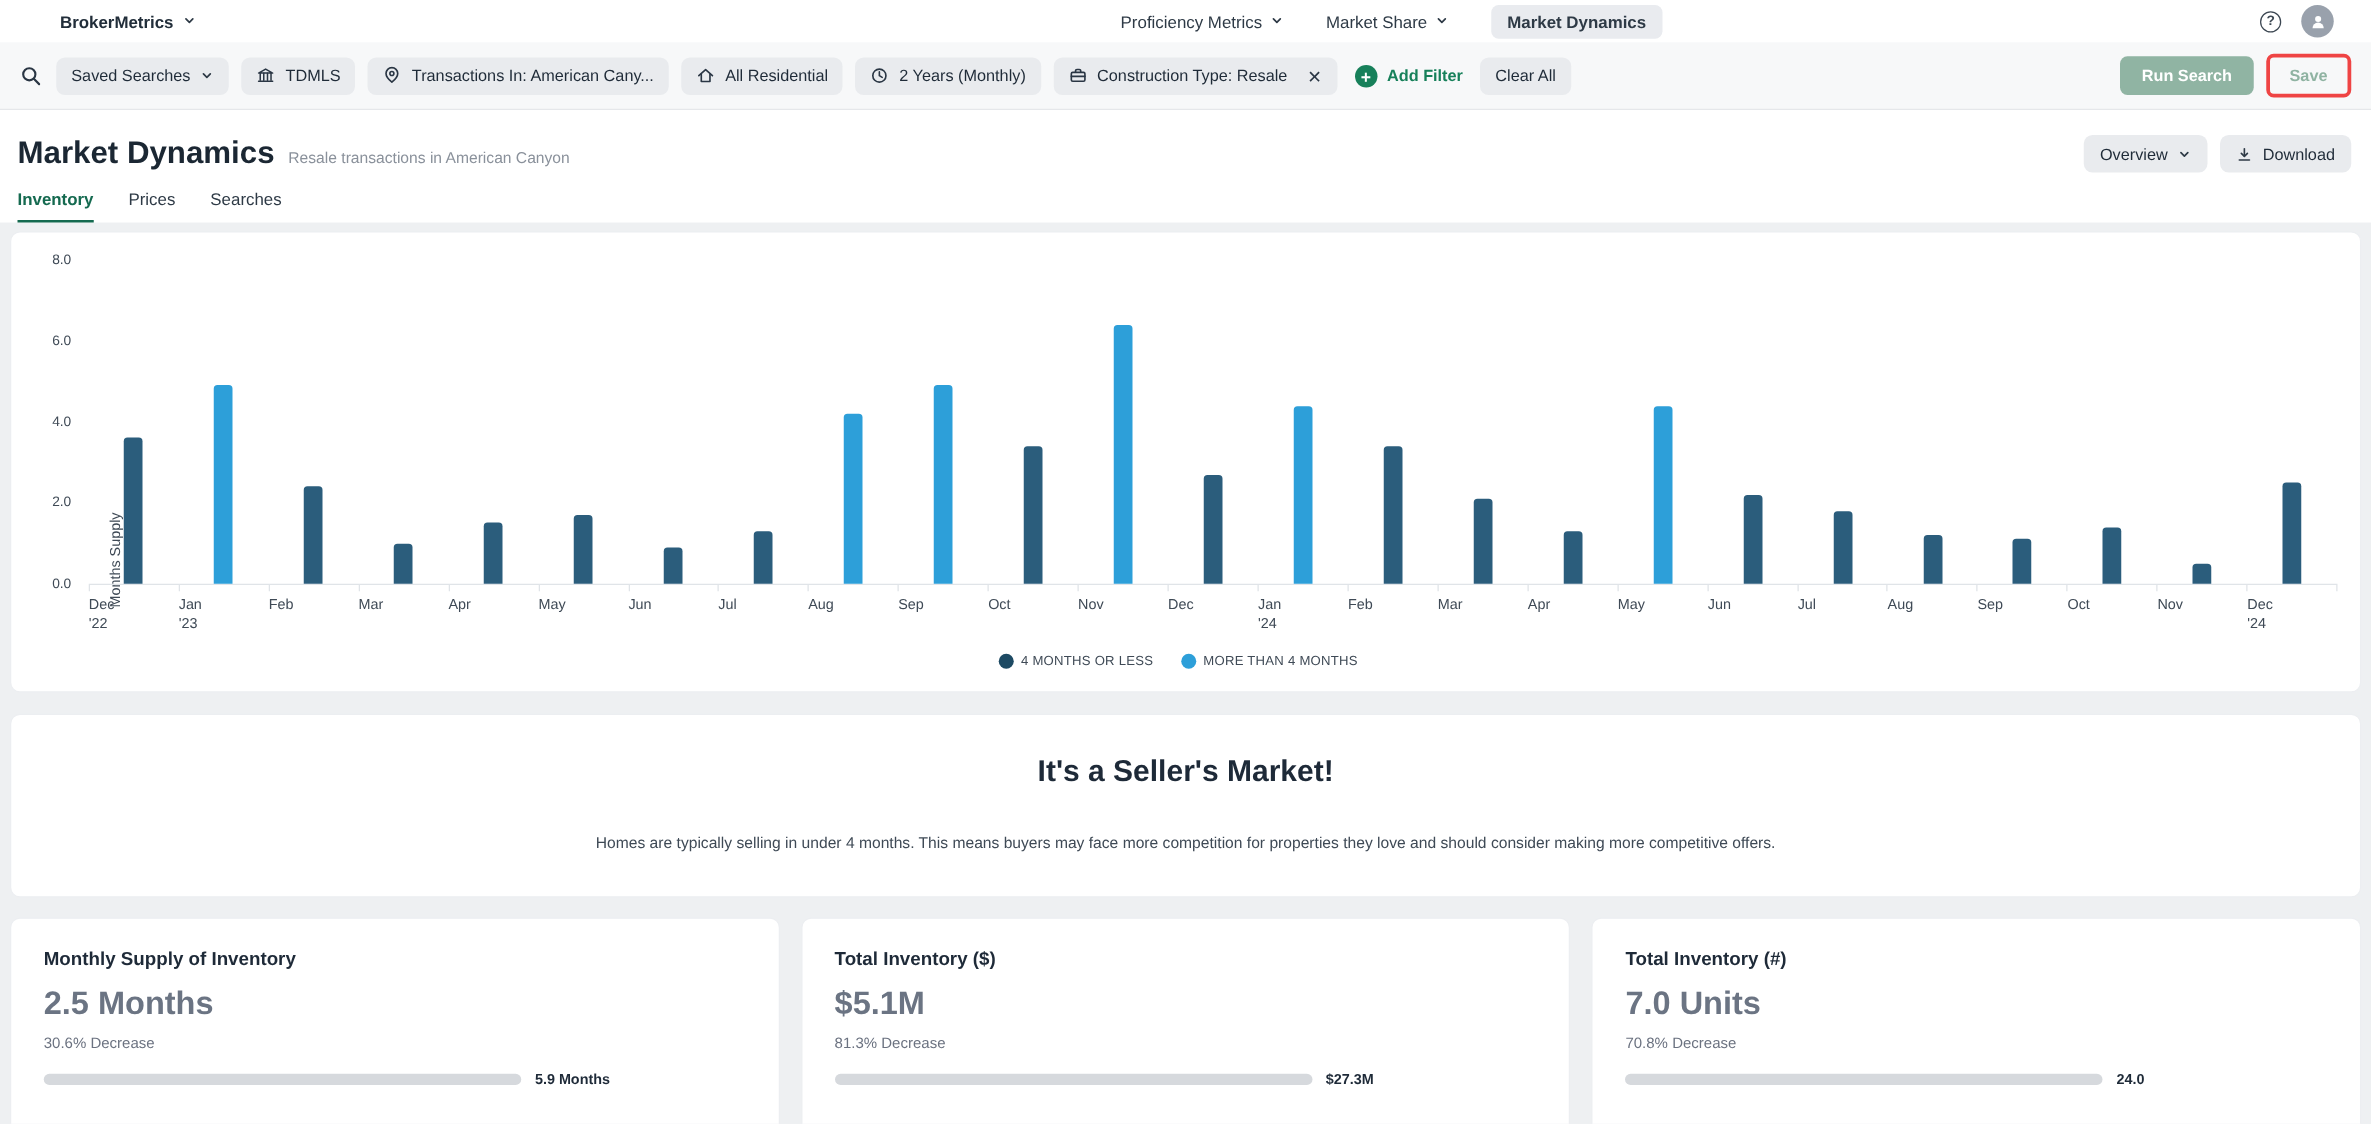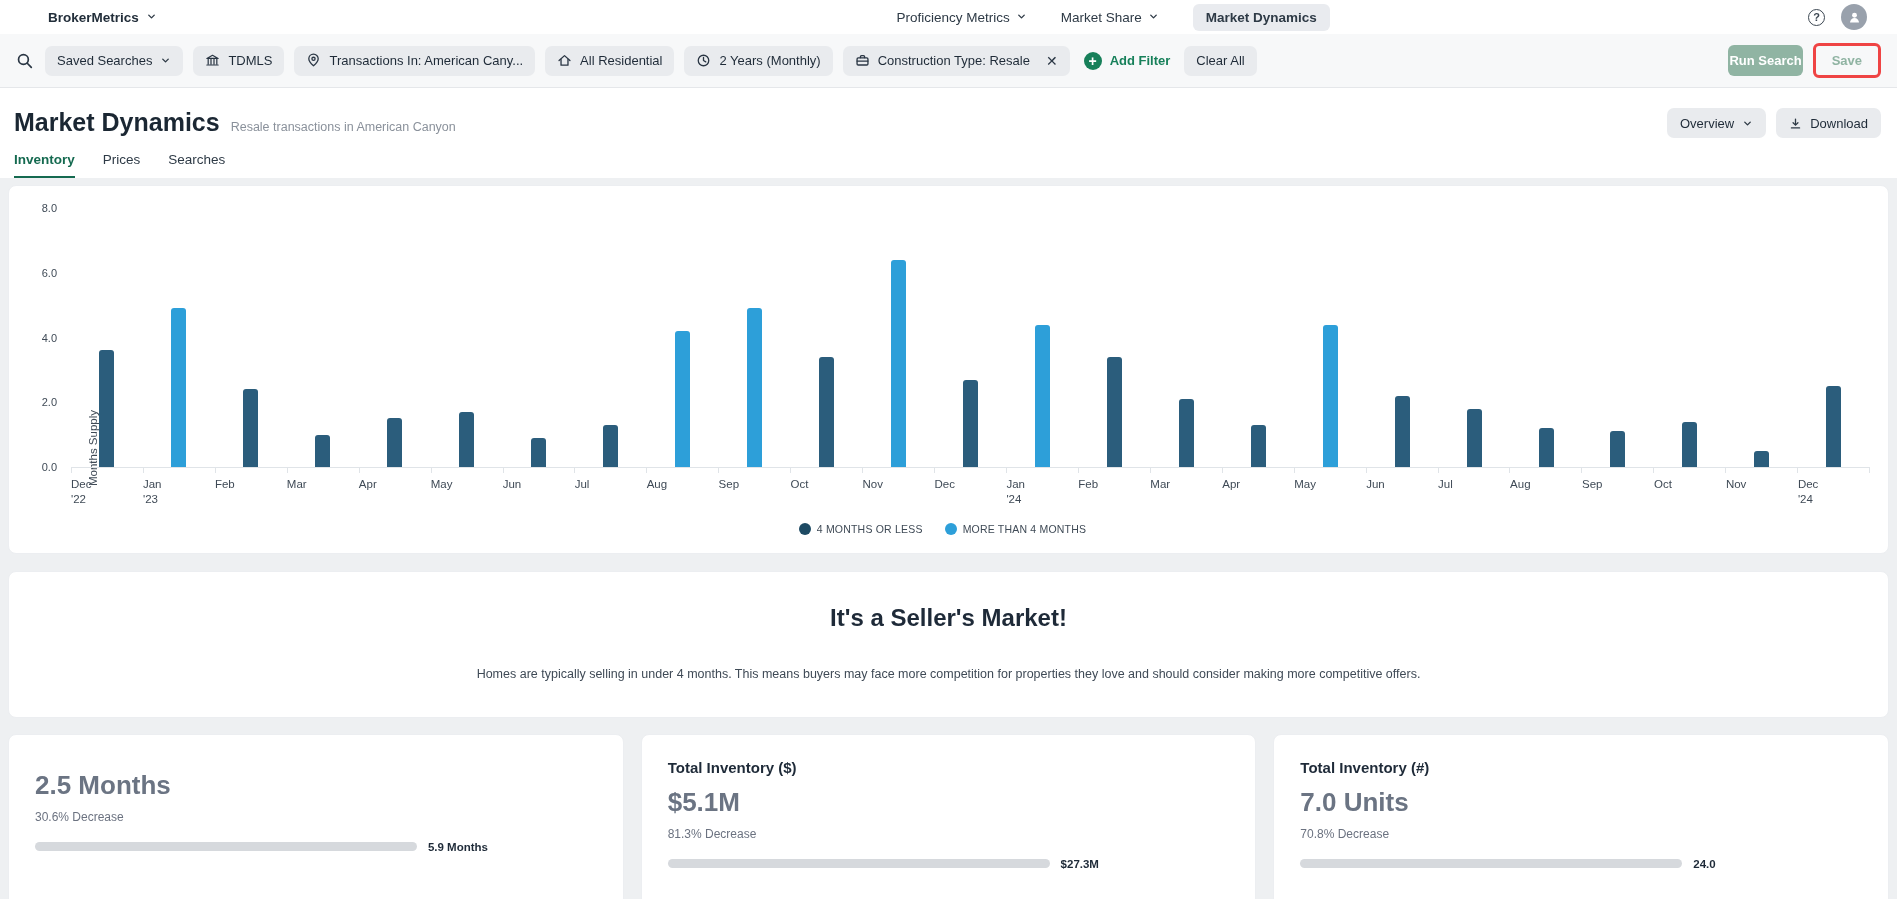--- a/index.html
+++ b/index.html
@@ -18,21 +18,21 @@
 
   
   .filterbar { height:54px; background:#f7f8f9; border-bottom:1px solid #e5e7ea; display:flex; align-items:center; padding:0 16px; gap:10px; }
   .search-glyph { color:#2a3644; display:flex; margin-right:2px; }
   .chip { background:#e9ebee; border-radius:7px; height:30px; padding:0 12px; display:inline-flex; align-items:center; gap:8px; font-size:13px; color:#1f2b38; white-space:nowrap; cursor:pointer; }
   .chip svg { flex:0 0 auto; }
   .chip .chip-close { margin-left:8px; font-size:14px; color:#2a3644; cursor:pointer; line-height:1; }
   .add-filter { display:inline-flex; align-items:center; gap:8px; color:#17805a; font-size:13px; font-weight:600; cursor:pointer; margin:0 4px; }
   .plus-circle { width:18px; height:18px; border-radius:50%; background:#17805a; color:#fff; display:flex; align-items:center; justify-content:center; font-size:14px; font-weight:600; line-height:1; }
   .fb-spacer { flex:1; }
-  .run-search { background:#90b4a3; color:#fff; border:none; border-radius:6px; padding:8px 1px; font-size:13px; font-weight:700; cursor:pointer; font-family:inherit; }
+  .run-search { background:#90b4a3; color:#fff; border:none; border-radius:6px; padding:8px 17px; font-size:13px; font-weight:700; cursor:pointer; font-family:inherit; }
   .save-btn { background:transparent; border:3px solid #ef4444; color:#8fb3a2; border-radius:6px; padding:7px 16px; font-size:13px; font-weight:700; cursor:pointer; font-family:inherit; }
 
   
   .header-wrap { background:#fff; }
   .header-row { display:flex; align-items:baseline; padding:20px 16px 4px 14px; }
   .page-title { font-size:25px; font-weight:700; color:#1b2733; }
   .subtitle { font-size:12.5px; color:#8a919b; margin-left:11px; }
   .header-actions { margin-left:auto; display:flex; gap:10px; align-self:center; }
   .hbtn { background:#e9ebee; border:none; border-radius:7px; height:30px; padding:0 13px; display:inline-flex; align-items:center; gap:8px; font-size:13px; color:#1f2b38; cursor:pointer; font-family:inherit; }
   .tabs { display:flex; gap:28px; padding:10px 16px 0 14px; }
@@ -362,20 +362,21 @@
     </div>
 </div>
 
 <div class="seller-card">
   <div class="seller-title">It's a Seller's Market!</div>
   <div class="seller-desc">Homes are typically selling in under 4 months. This means buyers may face more competition for properties they love and should consider making more competitive offers.</div>
 </div>
 
 <div class="cards-row" id="cards-row">
     <div class="metric-card">
+      <div class="mc-title">Monthly Supply of Inventory</div>
       <div class="mc-value">2.5 Months</div>
       <div class="mc-change">30.6% Decrease</div>
       <div class="mc-bar-row first">
         <div class="mc-track" style="width: 68%;">
           <div class="mc-bar" style="background: rgb(214, 217, 221); width: 100%;"></div>
         </div>
         <span class="mc-bar-label">5.9 Months</span>
       </div>
     </div>
     <div class="metric-card">

